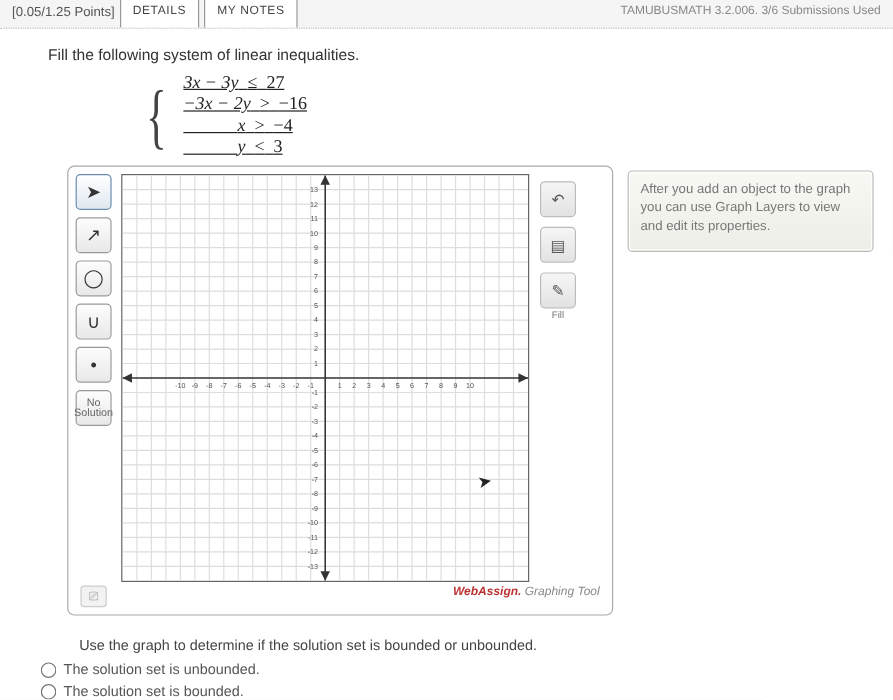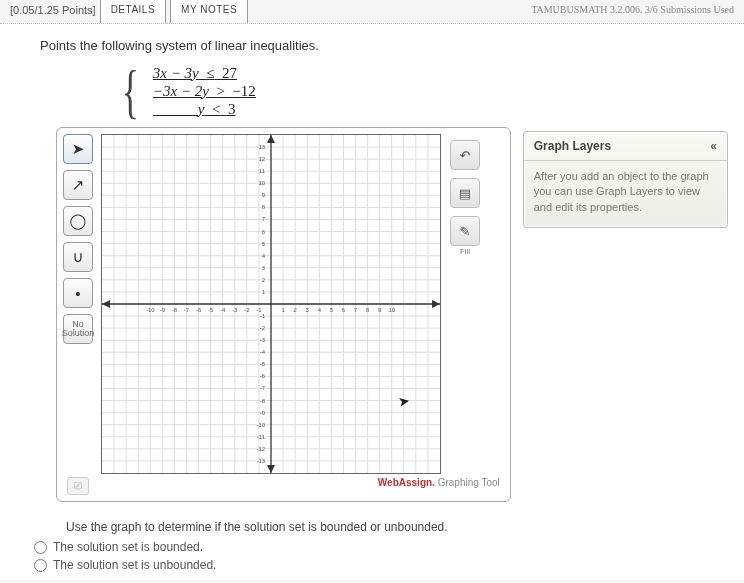--- a/index.html
+++ b/index.html
@@ -27,21 +27,21 @@
   .top-bar .pts { flex: 0 0 auto; }
   .top-btn {
     border: 1px solid #999;
     background: #fff;
     padding: 19px 10px;
     font-size: 10px;
     letter-spacing: 0.5px;
     color: #444;
     border-radius: 2px;
   }
-  .top-bar .right-text { margin-left: auto; color: #888; font-size: 10px; font-family: Liberation Serif, serif; }
+  .top-bar .right-text { margin-left: auto; color: #888; font-size: 10px; }
   .content { padding: 8px 16px; background: #fff; }
   .prompt { font-size: 13px; color: #333; margin: 6px 0 8px 24px; }
   .system {
     margin-left: 100px;
     font-family: 'Times New Roman', serif;
     font-size: 15px;
     color: #222;
     display: flex;
     align-items: center;
     gap: 8px;
@@ -91,21 +91,21 @@
     display: flex; align-items: center; justify-content: center;
     font-size: 13px; color: #555;
   }
   .side-wrap { display: flex; flex-direction: column; align-items: center; gap: 0; }
   .side-lbl { font-size: 8px; color: #777; margin-top: 1px; text-align: right;}
   .footer-bar {
     display: flex; justify-content: space-between;
     margin-top: 3px; font-size: 10px; color: #888;
     padding: 0 4px;
   }
-  .footer-bar .wa { color: #888; }
+  .footer-bar .wa { color: #888; font-style: italic; }
   .footer-bar .wa b { color: #b33; font-weight: bold; }
   .help-icon { width: 22px; height: 18px; border: 1px solid #ccc; border-radius: 3px; background:#f2f2f2; font-size:10px; display:flex;align-items:center;justify-content:center;color:#999;}
 
   .layers-panel {
     width: 210px;
     border: 1px solid #bbb;
     border-radius: 4px;
     background: linear-gradient(#f8f8f4,#eeeee8);
     box-shadow: inset 0 0 0 1px #fff;
     font-size: 11px;
@@ -137,27 +137,28 @@
 <body>
 
 <div class="top-bar">
   <span class="pts">[0.05/1.25 Points]</span>
   <button class="top-btn">DETAILS</button>
   <button class="top-btn">MY NOTES</button>
   <span class="right-text">TAMUBUSMATH 3.2.006.   3/6 Submissions Used</span>
 </div>
 
 <div class="content">
-  <div class="prompt">Points the following system of linear inequalities.</div>
+  <div class="prompt">Fill the following system of linear inequalities.</div>
 
   <div class="system">
     <span class="brace">{</span>
     <div class="eqs">
       <div class="eq"><span>3x − 3y</span>  <span class="n">≤</span>  <span class="n">27</span></div>
-      <div class="eq"><span>−3x − 2y</span>  <span class="n">&gt;</span>  <span class="n">−12</span></div>
+      <div class="eq"><span>−3x − 2y</span>  <span class="n">&gt;</span>  <span class="n">−16</span></div>
+      <div class="eq">            <span>x</span>  <span class="n">&gt;</span>  <span class="n">−4</span></div>
       <div class="eq">            <span>y</span>  <span class="n">&lt;</span>  <span class="n">3</span></div>
     </div>
   </div>
 
   <div class="main-row">
     <div class="graph-widget">
       <div class="widget-inner">
 
         <div class="tool-col">
           <div class="tool-btn sel">
@@ -318,34 +319,30 @@
 
       <div class="footer-bar">
         <div class="help-icon">
             <span>⎚</span>
           </div>
         <div class="wa"><b>WebAssign.</b><span> Graphing Tool</span></div>
       </div>
     </div>
 
     <div class="layers-panel">
-      <div class="layers-header">
-        <span>Graph Layers</span>
-        <span class="coll">«</span>
-      </div>
       <div class="layers-body">After you add an object to the graph you can use Graph Layers to view and edit its properties.</div>
     </div>
   </div>
 
   <div class="below-q">Use the graph to determine if the solution set is bounded or unbounded.</div>
   <div class="radios">
     <label class="radio-row">
       <input type="radio" name="bnd" style="">
-      <span>The solution set is bounded.</span>
+      <span>The solution set is unbounded.</span>
     </label>
     <label class="radio-row">
       <input type="radio" name="bnd" style="">
-      <span>The solution set is unbounded.</span>
+      <span>The solution set is bounded.</span>
     </label>
   </div>
 </div>
 
 <div class="cursor-fake">➤</div>
 
 </body></html>

